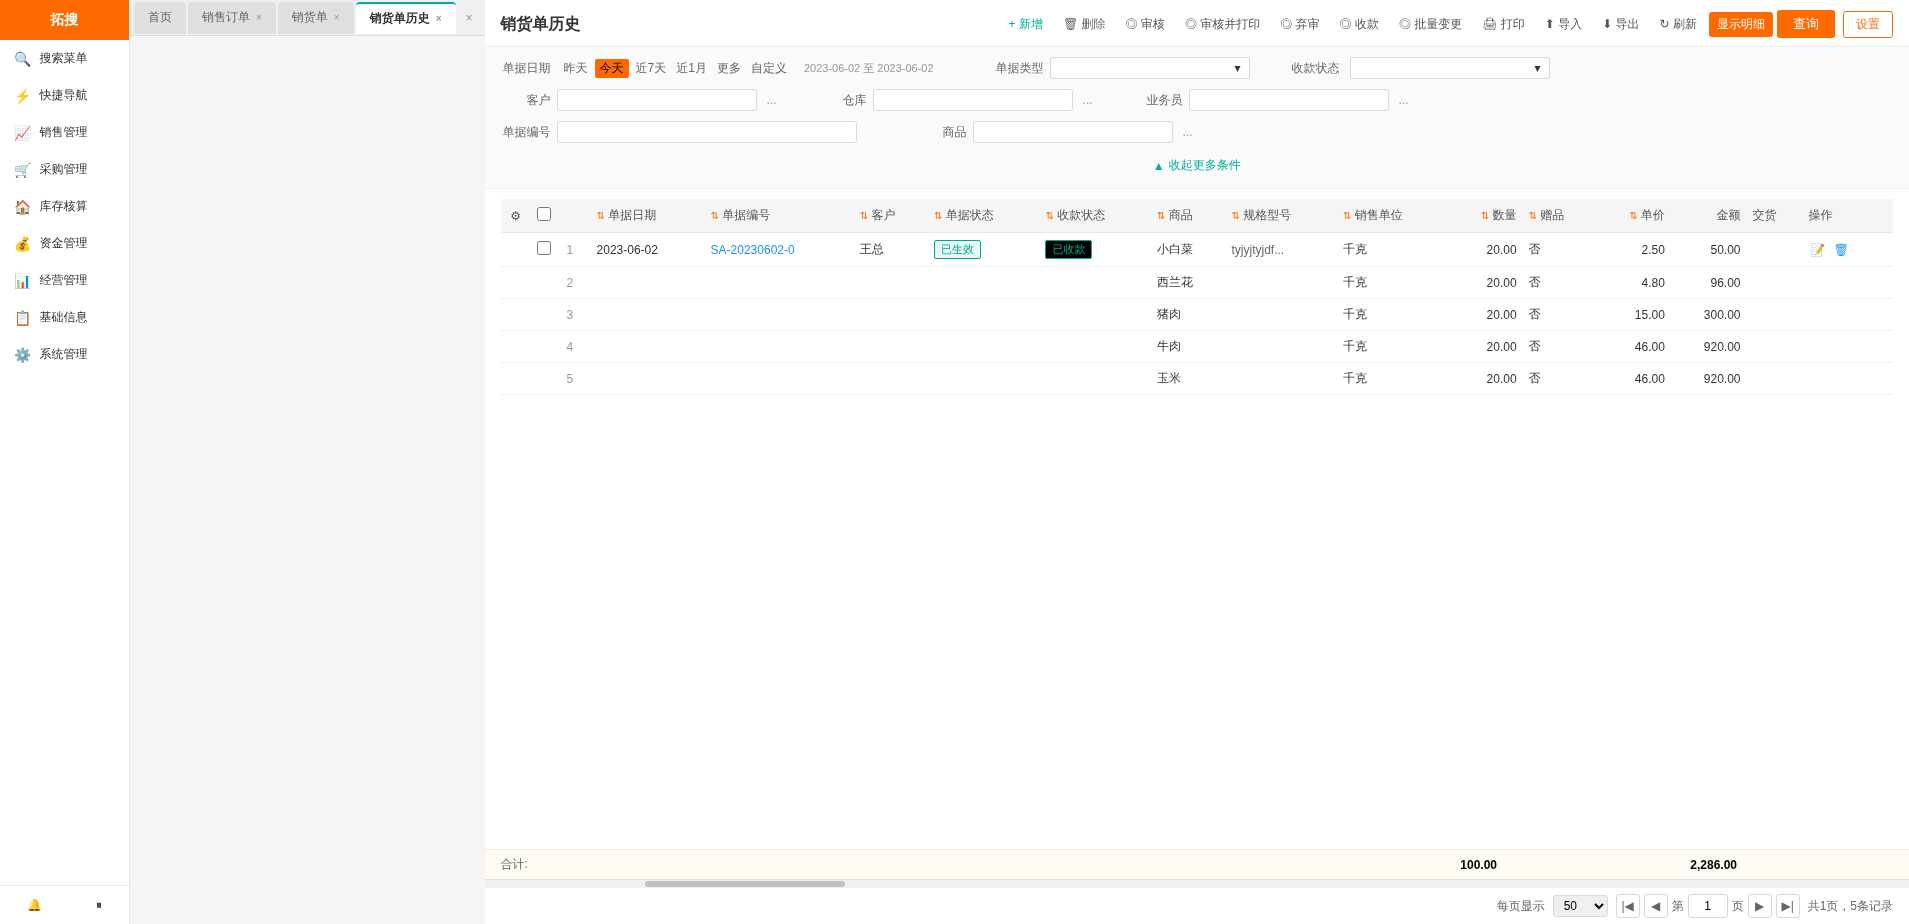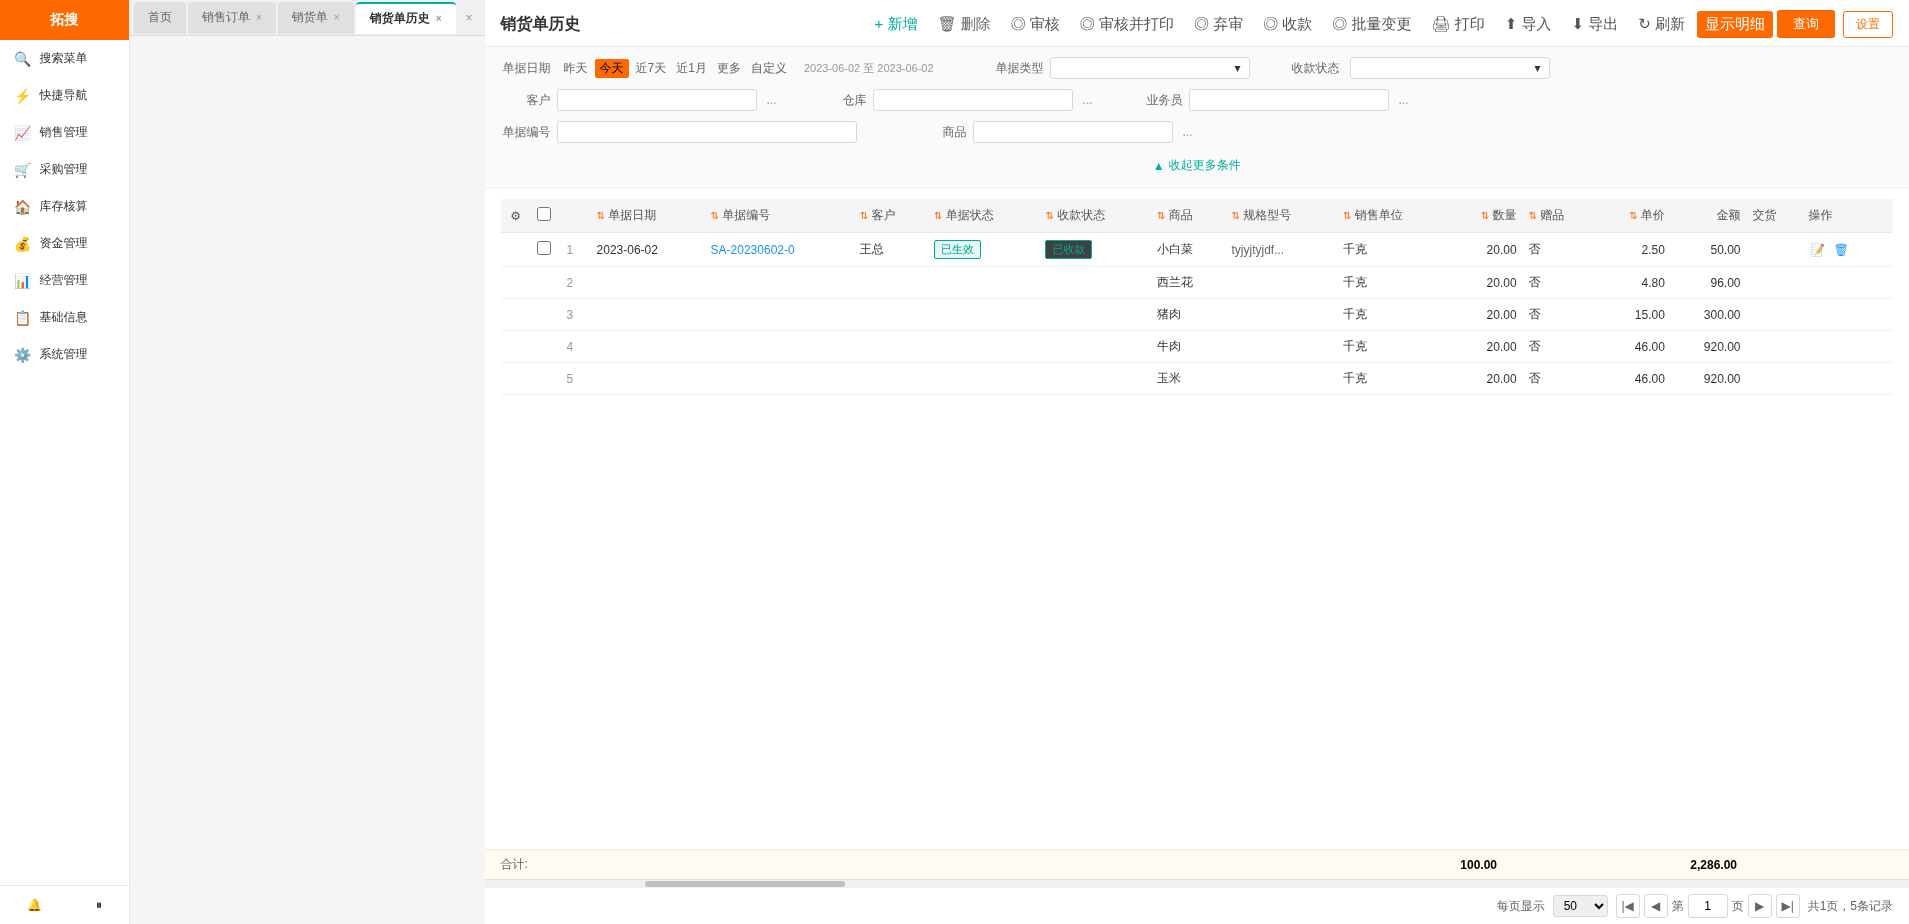--- a/index.html
+++ b/index.html
@@ -23,21 +23,21 @@
     .tab .close { color: #999; font-size: 10px; }
     .tab-close-all { margin-left: auto; color: #999; cursor: pointer; padding: 0 8px; }
     
     
     .content { flex: 1; background: #fff; display: flex; flex-direction: column; overflow: hidden; padding: 0; }
     
     
     .page-header { display: flex; align-items: center; justify-content: space-between; padding: 10px 16px 8px; border-bottom: 1px solid #f0f0f0; flex-shrink: 0; }
     .page-title { font-size: 16px; font-weight: bold; color: #333; }
     .toolbar { display: flex; align-items: center; gap: 4px; flex-wrap: wrap; }
-    .toolbar-btn { display: flex; align-items: center; gap: 3px; padding: 4px 8px; border: none; background: none; cursor: pointer; color: #555; font-size: 15px; }
+    .toolbar-btn { display: flex; align-items: center; gap: 3px; padding: 4px 8px; border: none; background: none; cursor: pointer; color: #555; font-size: 12px; }
     .btn-new { color: #00b0a0; }
     .btn-delete { color: #666; }
     .btn-query { background: #ff6a00; color: white; border: none; padding: 5px 16px; border-radius: 3px; cursor: pointer; font-size: 13px; }
     .btn-settings { border: 1px solid #ff6a00; color: #ff6a00; background: white; padding: 4px 12px; border-radius: 3px; cursor: pointer; font-size: 12px; margin-left: 4px; }
     
     
     .filter-area { padding: 10px 16px; background: #fafafa; border-bottom: 1px solid #f0f0f0; flex-shrink: 0; }
     .filter-row { display: flex; align-items: center; margin-bottom: 10px; gap: 20px; flex-wrap: wrap; }
     .filter-item { display: flex; align-items: center; gap: 6px; }
     .filter-label { color: #666; white-space: nowrap; min-width: 50px; text-align: right; }
@@ -53,21 +53,21 @@
     
     
     .table-container { flex: 1; overflow: auto; padding: 10px 16px 0; }
     table { width: 100%; border-collapse: collapse; }
     thead tr { background: #f5f5f5; }
     th { padding: 8px 6px; text-align: left; font-weight: normal; color: #555; border-bottom: 1px solid #e8e8e8; white-space: nowrap; font-size: 12px; }
     td { padding: 7px 6px; border-bottom: 1px solid #f0f0f0; color: #333; font-size: 12px; }
     .sort-icon { color: #ff6a00; font-size: 10px; }
     .badge-status { display: inline-block; padding: 1px 6px; border-radius: 2px; font-size: 11px; }
     .badge-active { background: #e6f7f5; color: #00a896; border: 1px solid #00a896; }
-    .badge-received { background: #404040; color: #00a896; border: 1px solid #00a896; }
+    .badge-received { background: #000000; color: #00a896; border: 1px solid #00a896; }
     .action-btn { color: #1890ff; cursor: pointer; padding: 0 2px; }
     
     
     .table-footer { background: #fffbf0; border-top: 1px solid #e8e8e8; padding: 6px 16px; display: flex; align-items: center; flex-shrink: 0; }
     .footer-label { color: #666; margin-right: 16px; }
     
     
     .pagination { display: flex; align-items: center; justify-content: flex-end; padding: 6px 16px; border-top: 1px solid #f0f0f0; gap: 8px; flex-shrink: 0; }
     .page-size-label { color: #666; }
     .page-size-select { border: 1px solid #d9d9d9; padding: 2px 6px; border-radius: 3px; }

